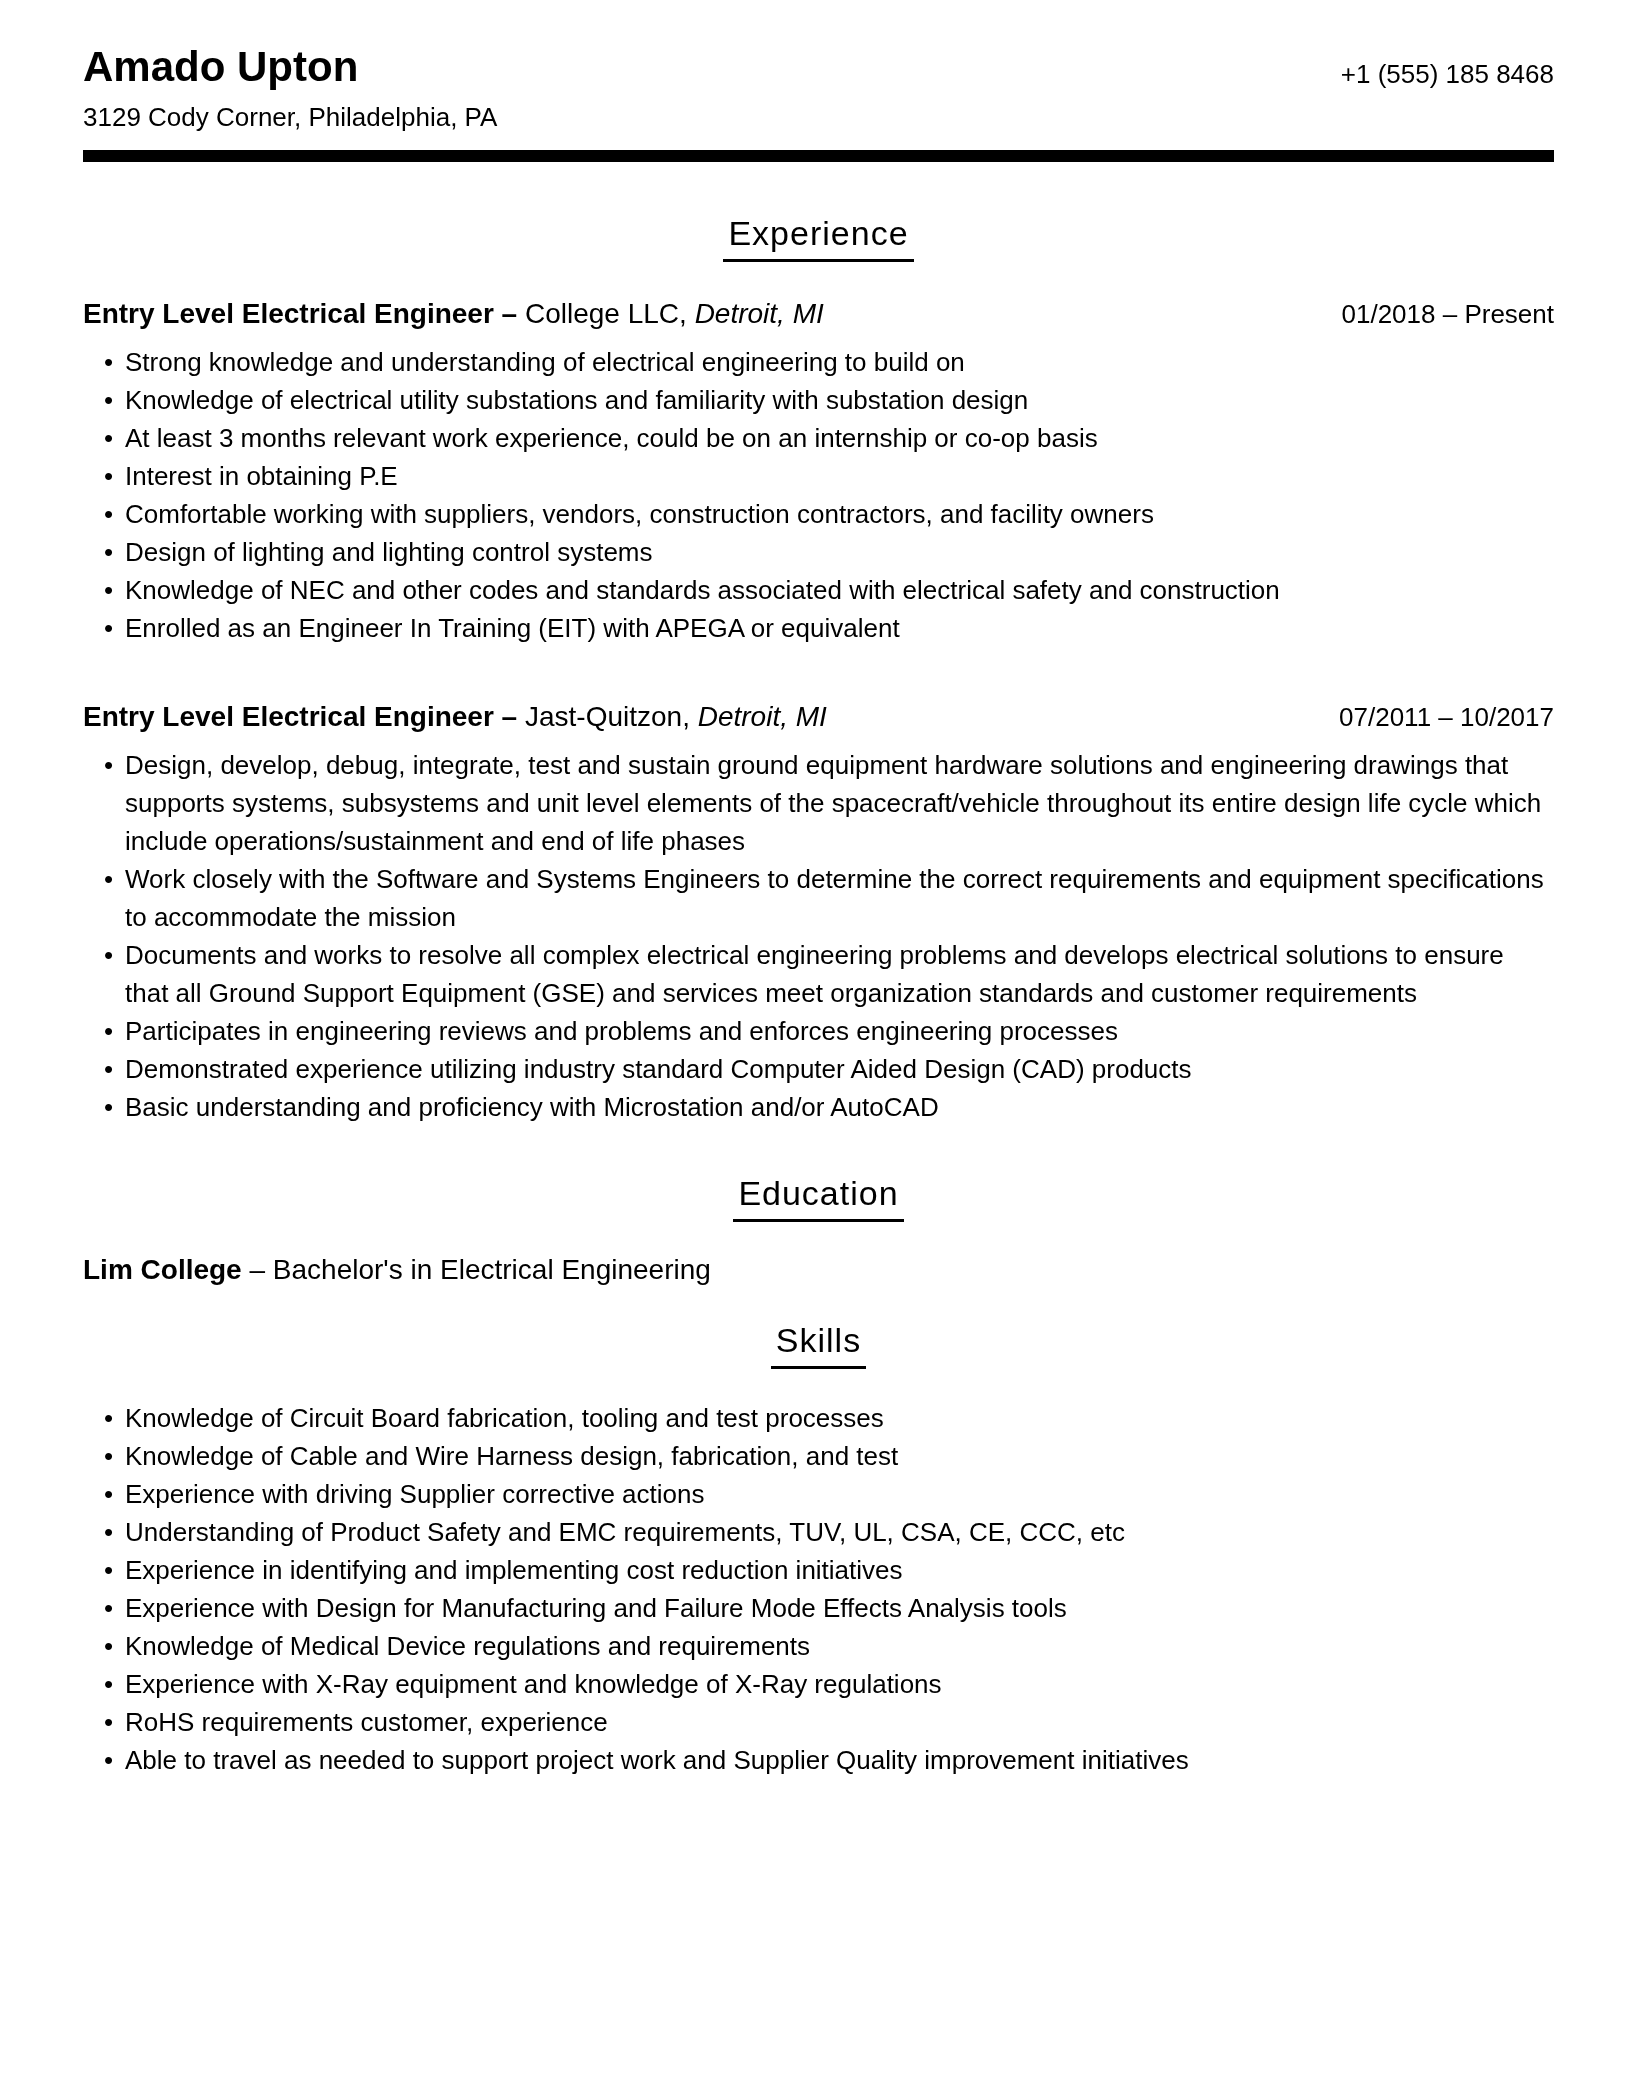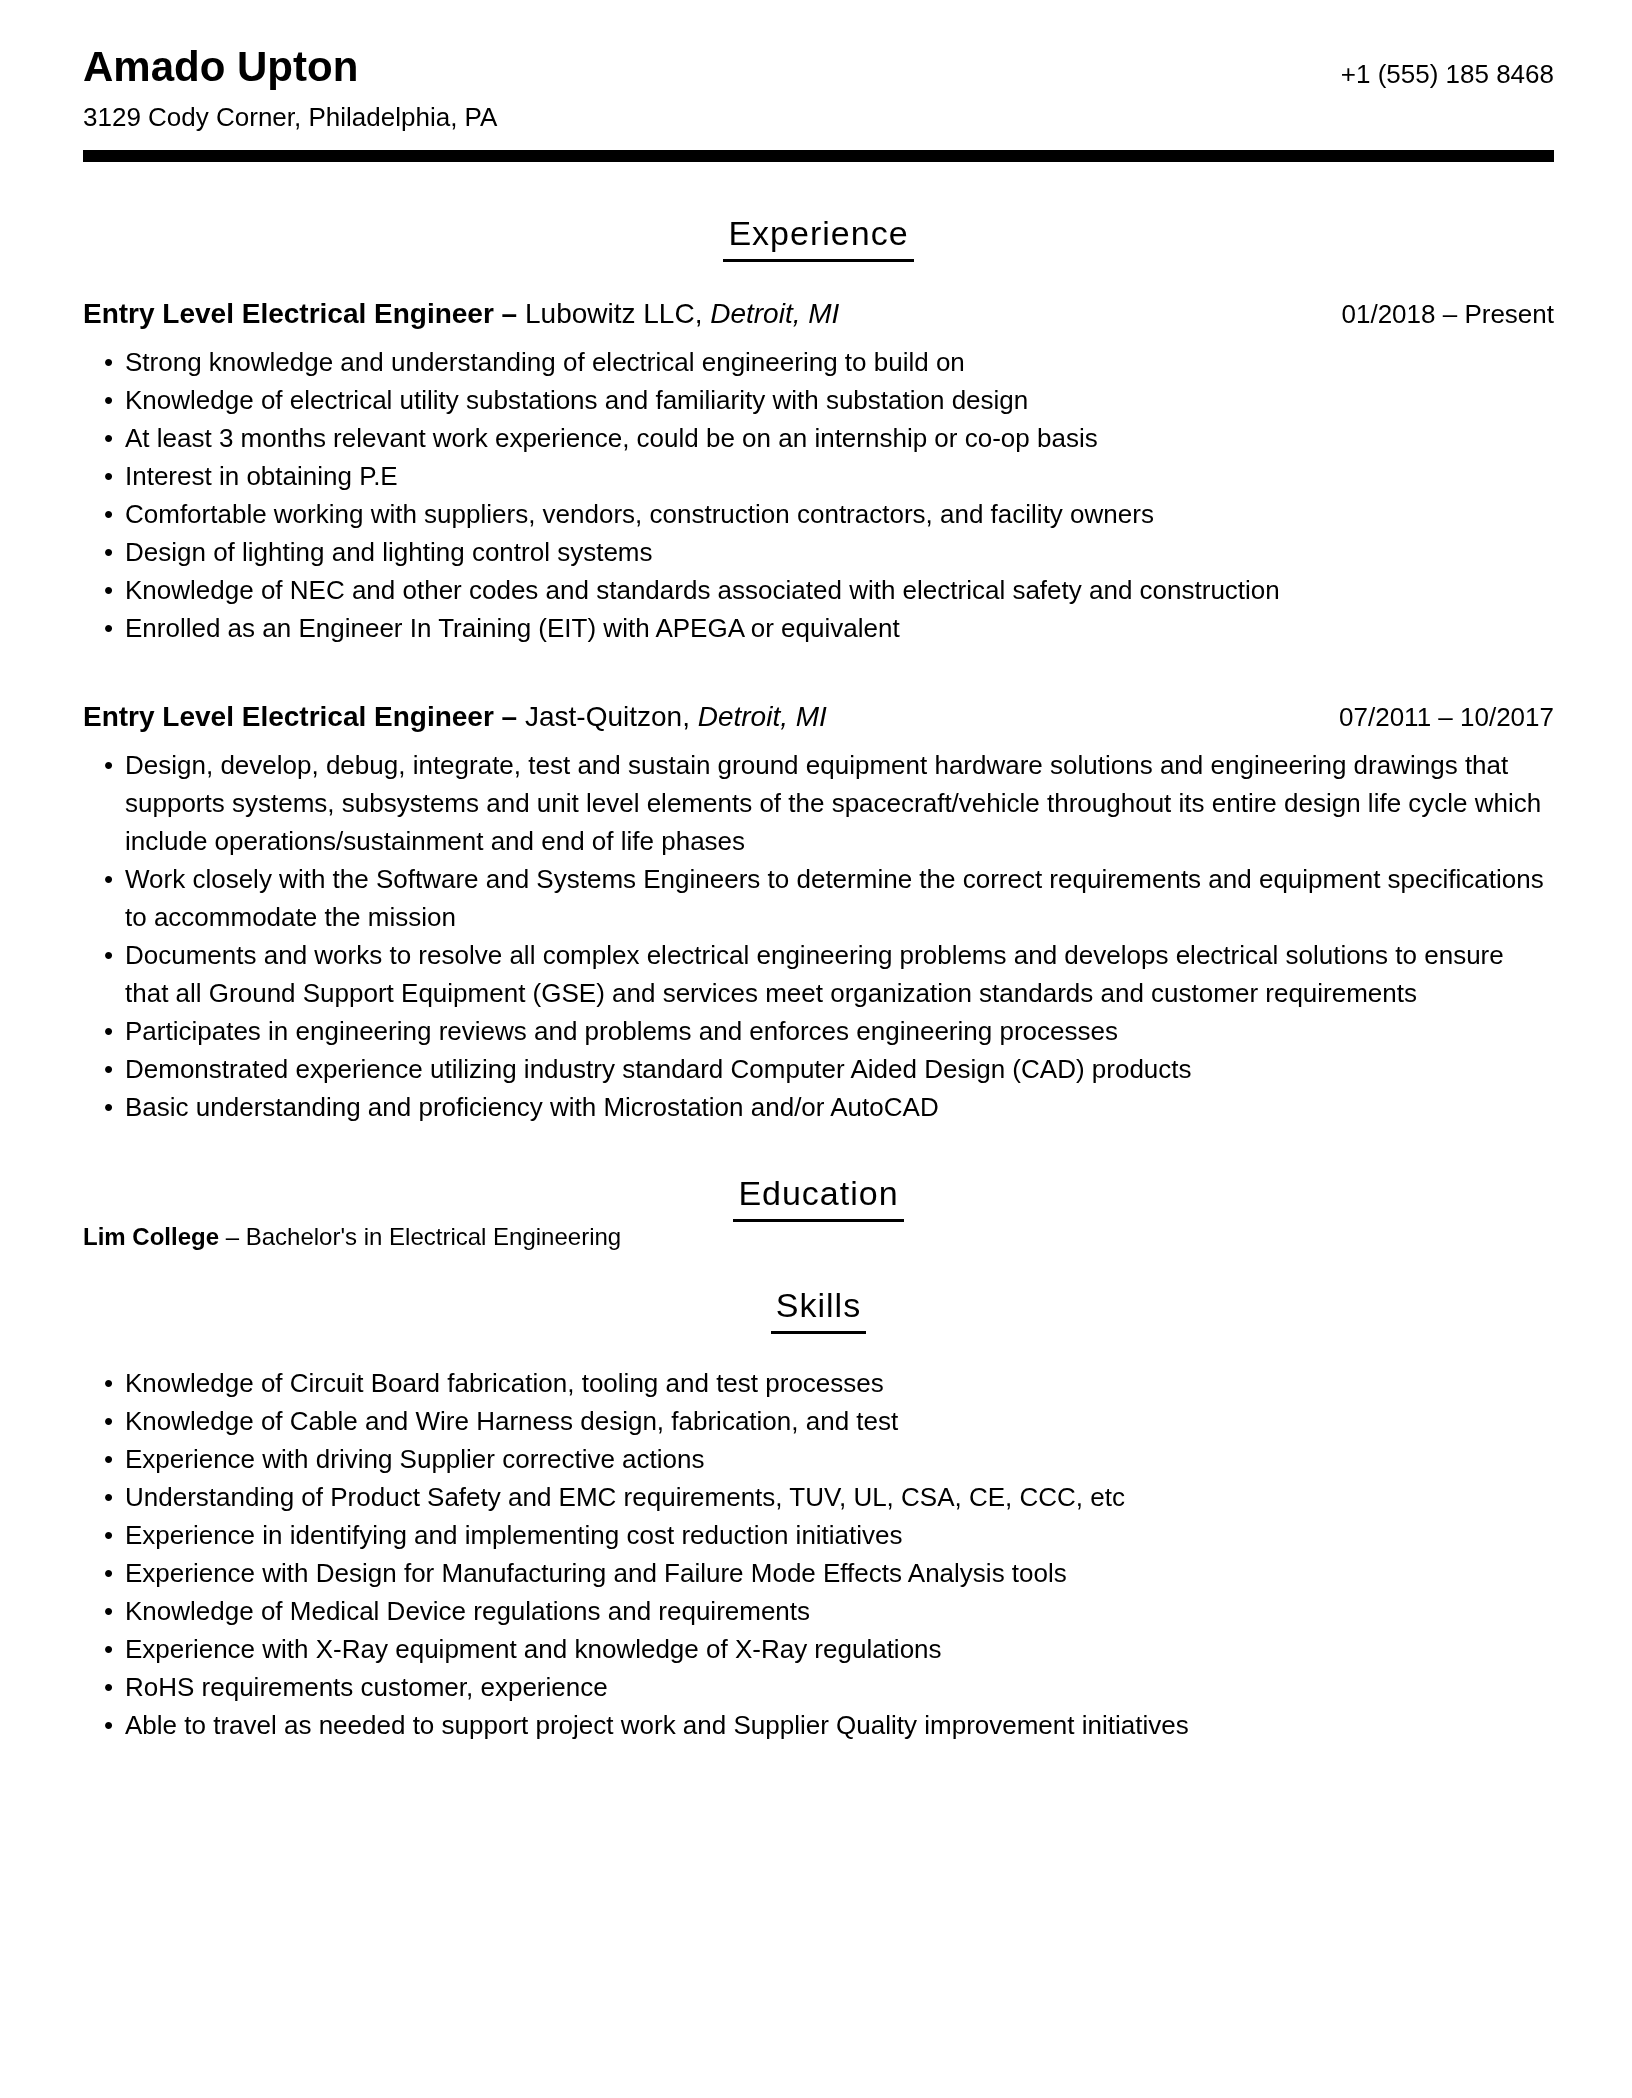--- a/index.html
+++ b/index.html
@@ -91,21 +91,22 @@
   .bullet::before {
     content: "\2022";
     position: absolute;
     left: 21px;
     top: 0;
     line-height: 38px;
   }
 
   
   .edu-line {
-    font-size: 24px;
+    margin-top: 30px;
+    font-size: 28px;
     line-height: 1.25;
   }
   .edu-school { font-weight: 700; }
 </style>
 </head>
 <body>
 
 <div class="page">
 
   <header>
@@ -117,21 +118,21 @@
     <div class="header-rule"></div>
   </header>
 
   <section>
     <div class="section-heading mt-exp">
       <span class="heading-text">Experience</span>
     </div>
 
     <div class="job-row first">
       <div class="job-title-line">
-        <span class="job-title">Entry Level Electrical Engineer –</span><span class="job-company"> Lubowitz LLC, </span><span class="job-location">Detroit, MI</span>
+        <span class="job-title">Entry Level Electrical Engineer –</span><span class="job-company"> College LLC, </span><span class="job-location">Detroit, MI</span>
       </div>
       <div class="job-dates">01/2018 – Present</div>
     </div>
     <div class="bullets">
       <div class="bullet">Strong knowledge and understanding of electrical engineering to build on</div>
       <div class="bullet">Knowledge of electrical utility substations and familiarity with substation design</div>
       <div class="bullet">At least 3 months relevant work experience, could be on an internship or co-op basis</div>
       <div class="bullet">Interest in obtaining P.E</div>
       <div class="bullet">Comfortable working with suppliers, vendors, construction contractors, and facility owners</div>
       <div class="bullet">Design of lighting and lighting control systems</div>

